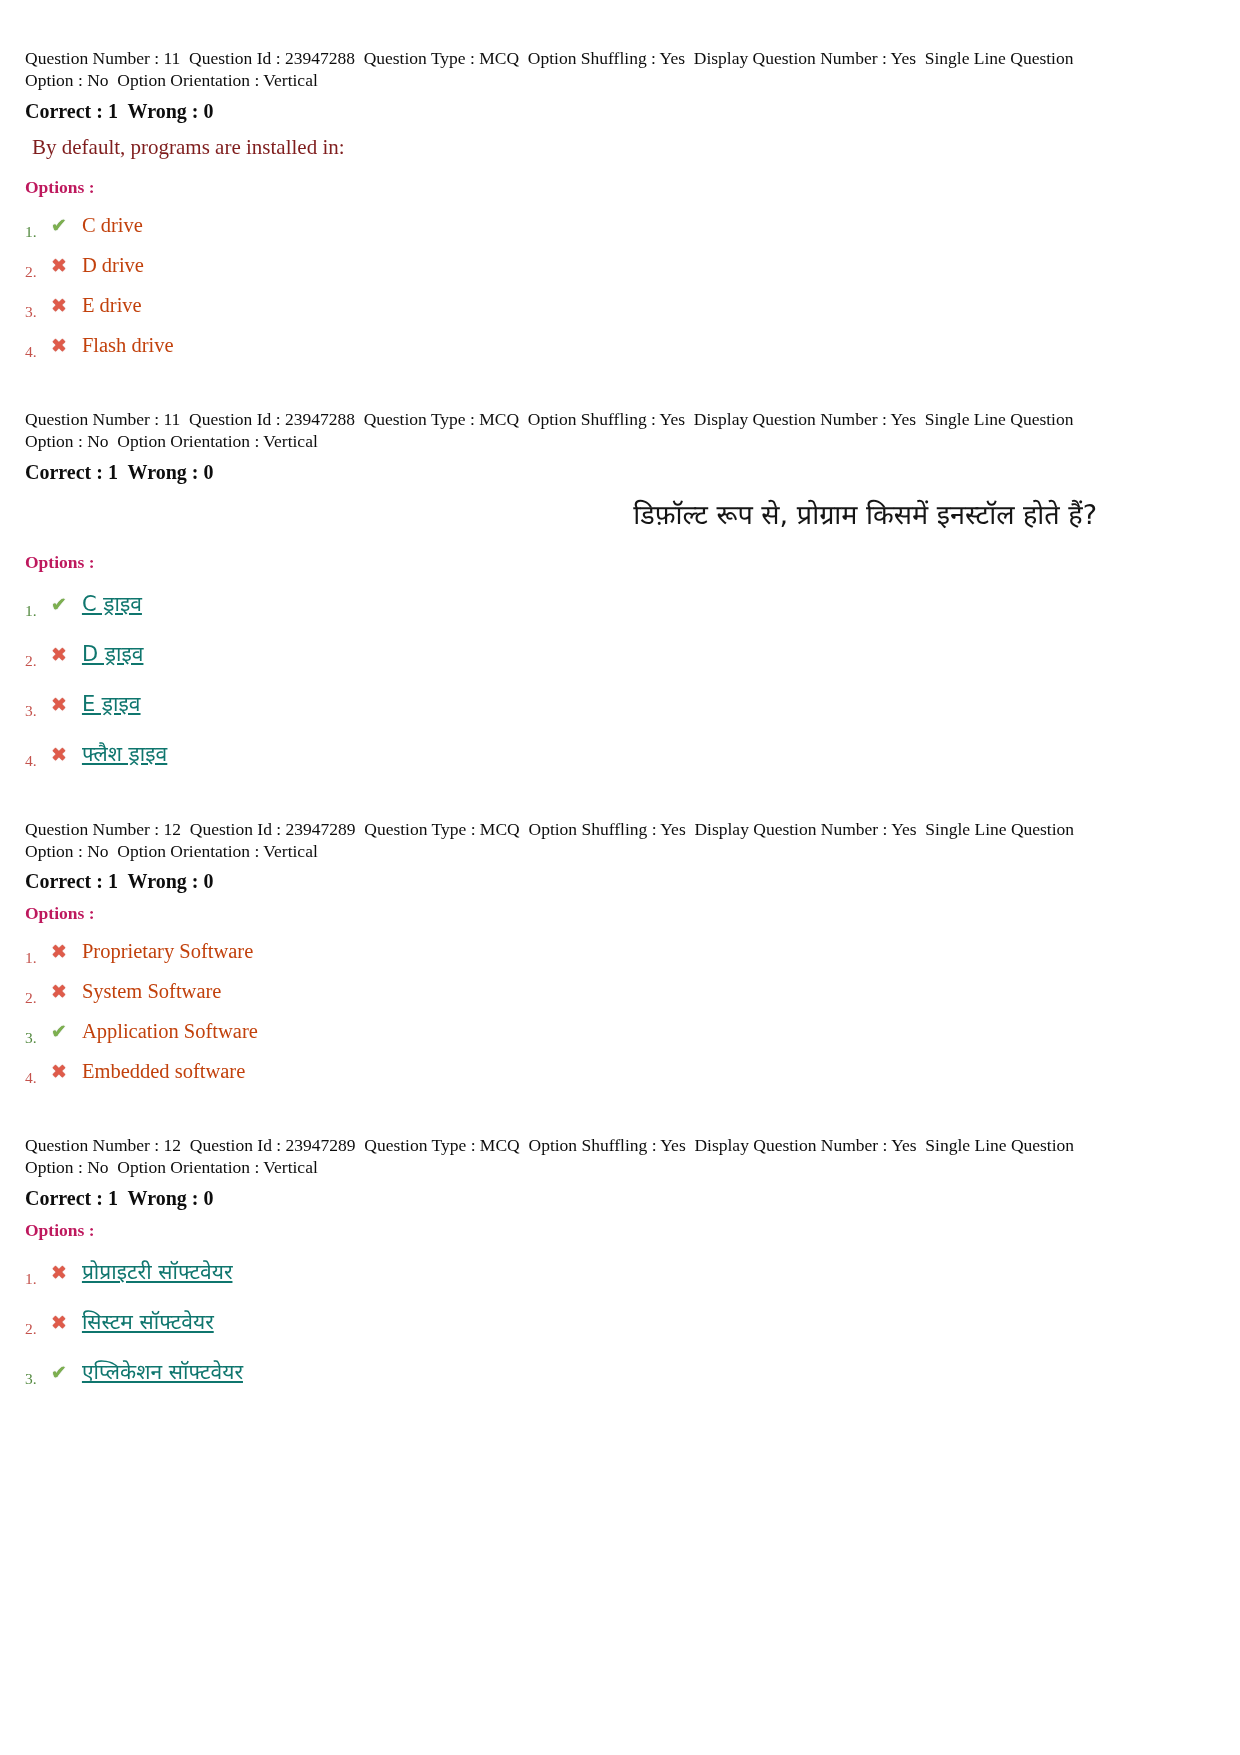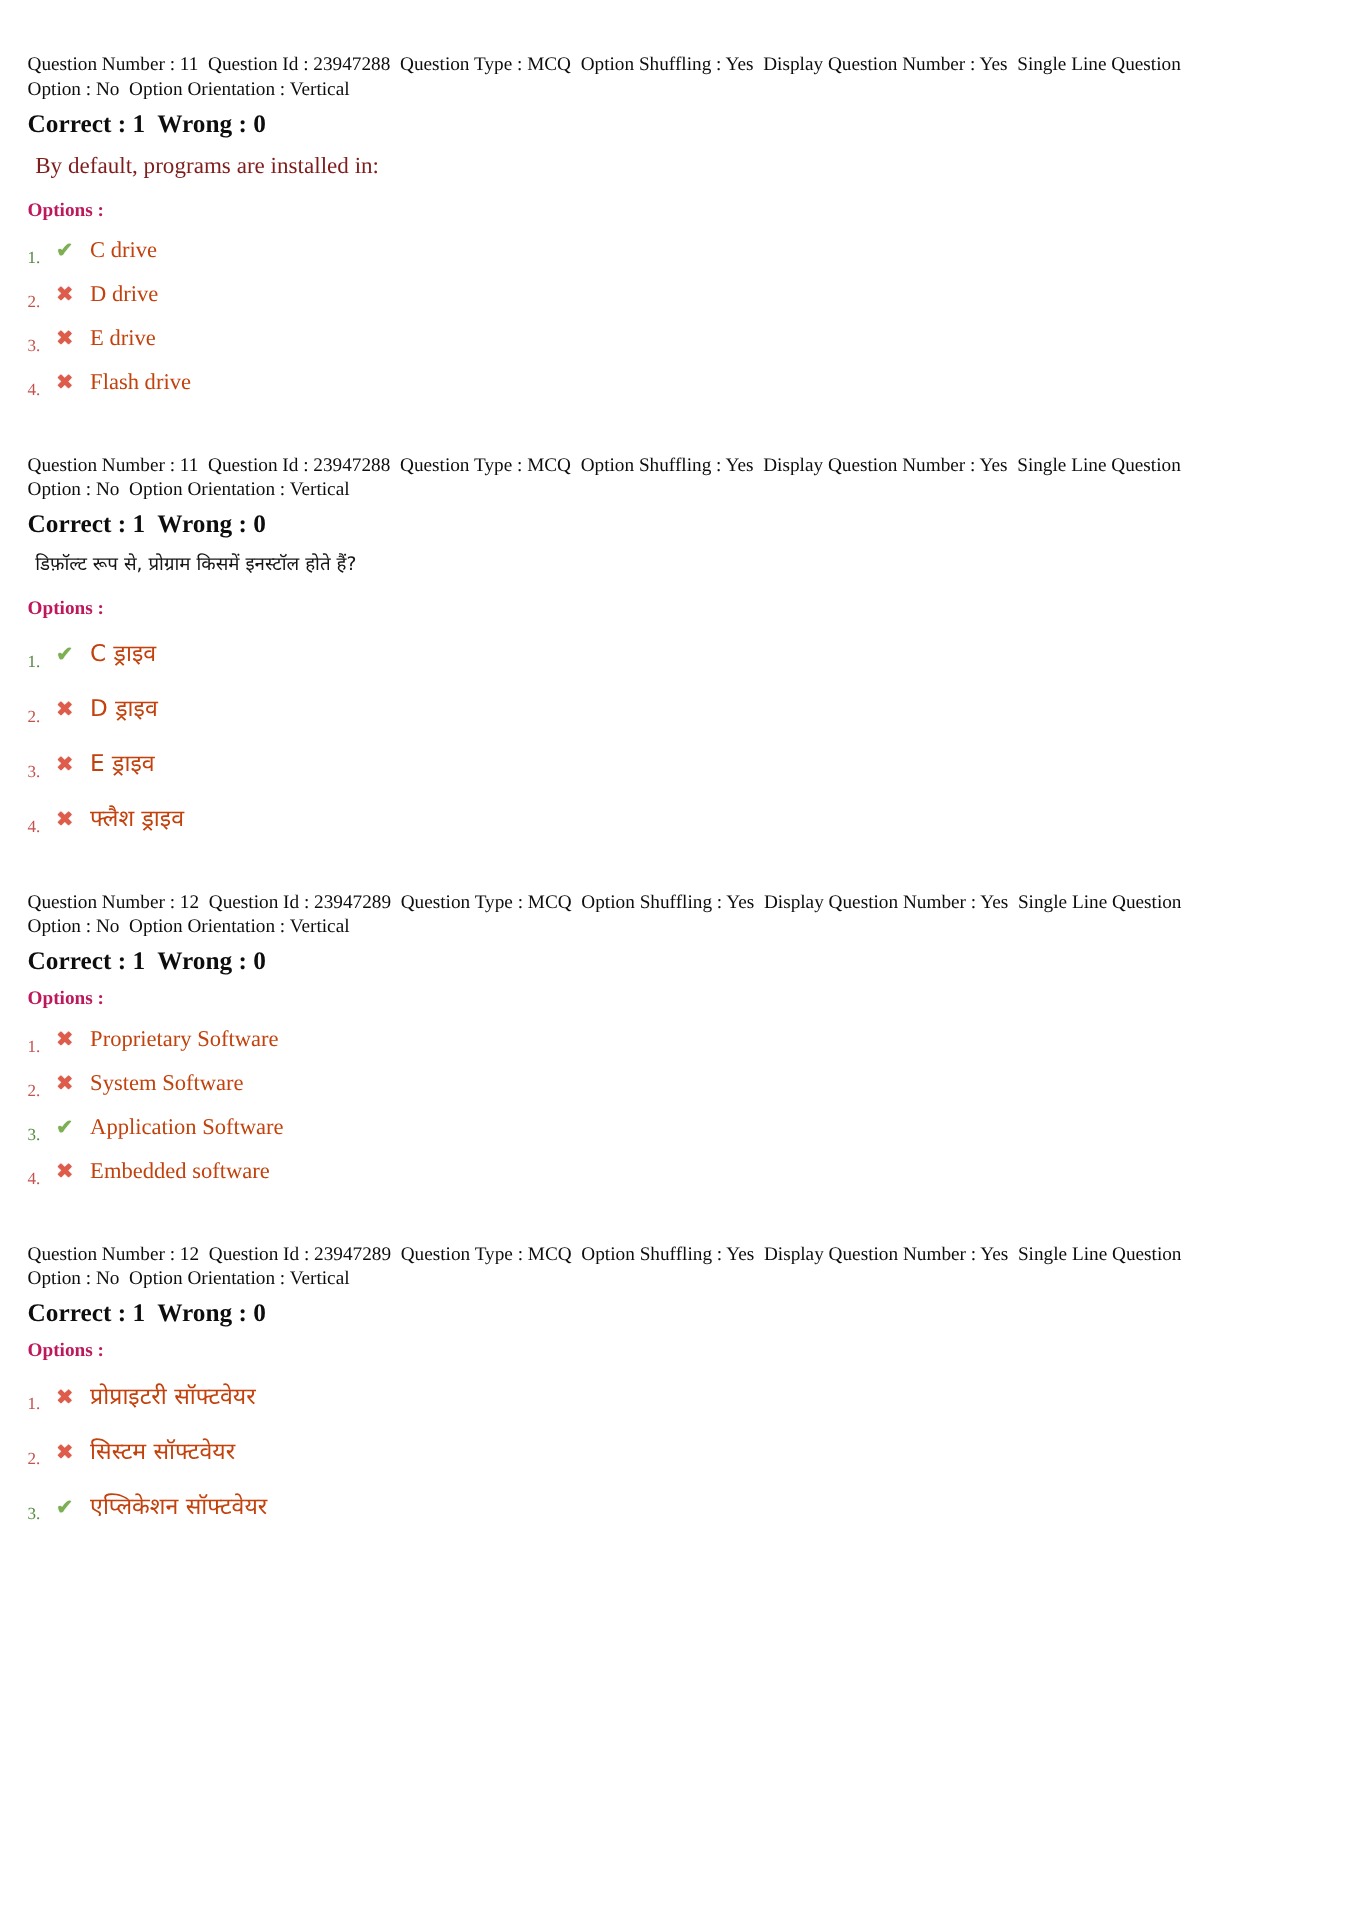--- a/index.html
+++ b/index.html
@@ -21,37 +21,38 @@
     font-weight: normal;
     font-size: 17.5px;
     line-height: 1.25;
     max-width: 1092px;
     white-space: pre-wrap;
     color: #0d0d0d;
     margin: 0 0 8px 0;
   }
   .score {
     font-weight: bold;
-    font-size: 23px;
+    font-size: 20px;
     white-space: pre-wrap;
     margin: 0 0 10px 0;
     color: #0d0d0d;
   }
   .question {
     font-size: 21px;
     color: #7f1d1d;
     margin: 6px 0 16px 7px;
     max-width: 1065px;
     line-height: 1.35;
   }
   .hi .question {
     font-family: "DejaVu Sans", sans-serif;
-    font-size: 17px;
+    font-size: 27px;
     color: #151515;
     line-height: 1.55;
+    text-align: right;
   }
   .options-label {
     font-weight: bold;
     font-size: 17.5px;
     margin: 2px 0 16px 0;
     color: #be185d;
   }
   .opt {
     display: flex;
     align-items: baseline;
@@ -81,21 +82,22 @@
     color: #df5b4a;
     text-shadow: 0 0 1px #b03f32;
   }
   .otext {
     font-size: 20.5px;
     color: #c2410c;
   }
   .hi .otext {
     font-family: "DejaVu Sans", sans-serif;
     font-size: 21px;
-    color: #c2410c;
+    color: #0f766e;
+    text-decoration: underline;
   }
 </style>
 </head>
 <body>
 
 <section class="qblock en">
   <p class="meta">Question Number : 11  Question Id : 23947288  Question Type : MCQ  Option Shuffling : Yes  Display Question Number : Yes  Single Line Question Option : No  Option Orientation : Vertical</p>
   <p class="score">Correct : 1  Wrong : 0</p>
   <p class="question">By default, programs are installed in:</p>
   <p class="options-label">Options :</p>

